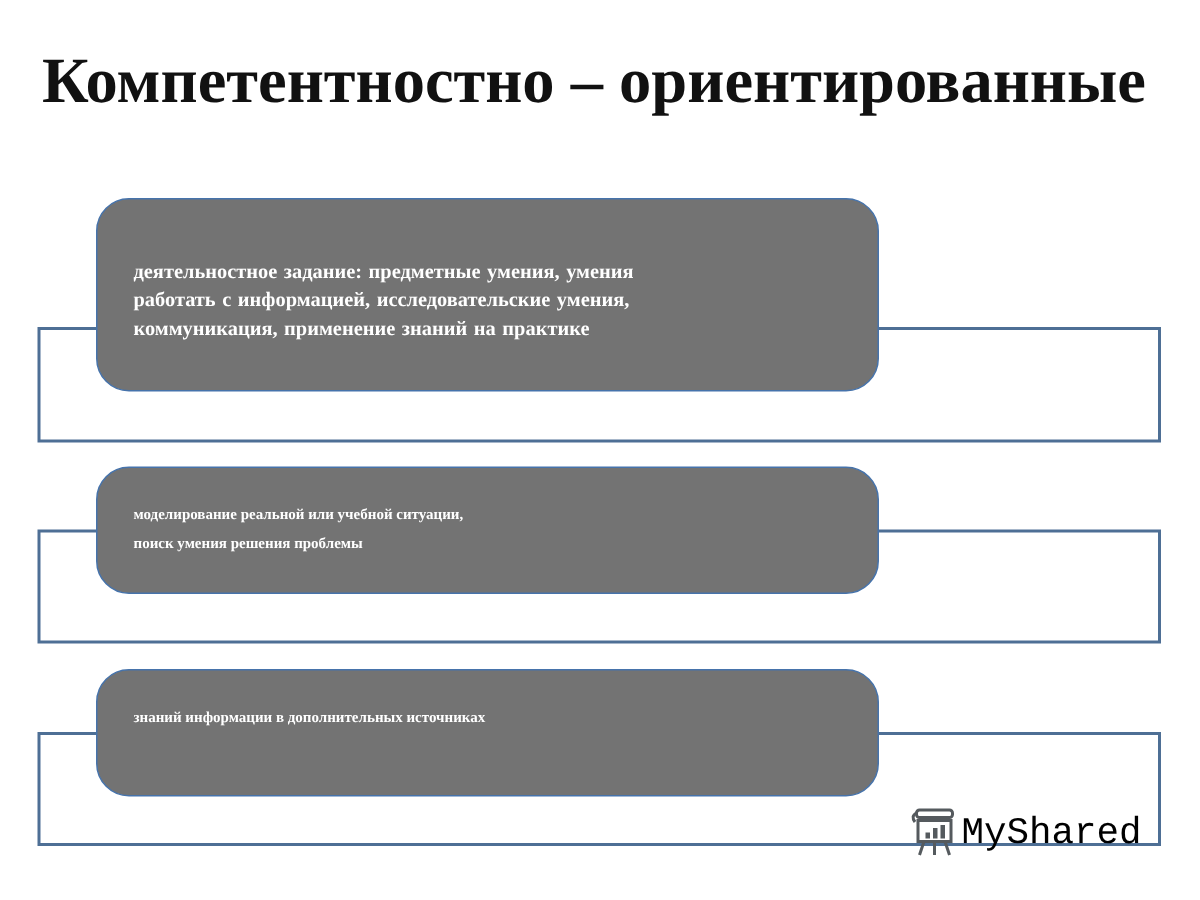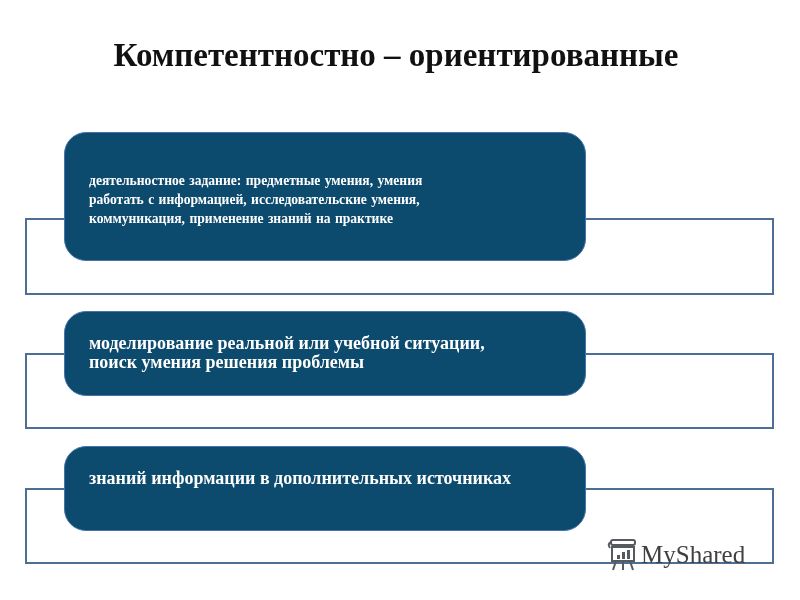--- a/index.html
+++ b/index.html
@@ -3,42 +3,42 @@
 <meta charset="utf-8">
 <style>
   html, body { margin: 0; padding: 0; }
   body {
     width: 800px; height: 600px; overflow: hidden;
     background: #ffffff; position: relative;
     font-family: "Liberation Serif", "DejaVu Serif", serif;
   }
   .title {
     position: absolute; left: 0; top: 34px; width: 792px;
-    text-align: center; font-weight: bold; font-size: 33px;
+    text-align: center; font-weight: bold; font-size: 43px;
     line-height: 42px; color: #111111;
   }
   .outline {
     position: absolute; left: 25px; width: 749px;
     border: 2px solid #4e6f95; box-sizing: border-box;
     background: #ffffff;
   }
   .block {
     position: absolute; left: 64px; width: 522px;
-    background: #0c4a6e; border-radius: 22px;
+    background: #737373; border-radius: 22px;
     border: 1.5px solid #4673ab; box-sizing: border-box;
     color: #ffffff; font-weight: bold;
     font-family: "Liberation Serif", "DejaVu Serif", serif;
   }
   .block .txt { position: absolute; left: 24px; right: 20px; }
   .b1 .txt { top: 38px; font-size: 13.6px; line-height: 19px; word-spacing: 1px; }
-  .b2 .txt, .b3 .txt { top: 22px; font-size: 18px; line-height: 19px; }
+  .b2 .txt, .b3 .txt { top: 22px; font-size: 10px; line-height: 19px; }
   .watermark {
     position: absolute; left: 607px; top: 537px; height: 36px;
     display: flex; align-items: center; gap: 4px;
-    font-family: Liberation Serif, serif; font-size: 25px; color: #404040;
+    font-family: Liberation Mono, monospace; font-size: 25px; color: #000000;
   }
 </style>
 </head>
 <body>
 
 <div class="title">
   <div>Компетентностно – ориентированные</div>
 </div>
 
 <div class="outline" style="top:218px;height:77px;"></div>

